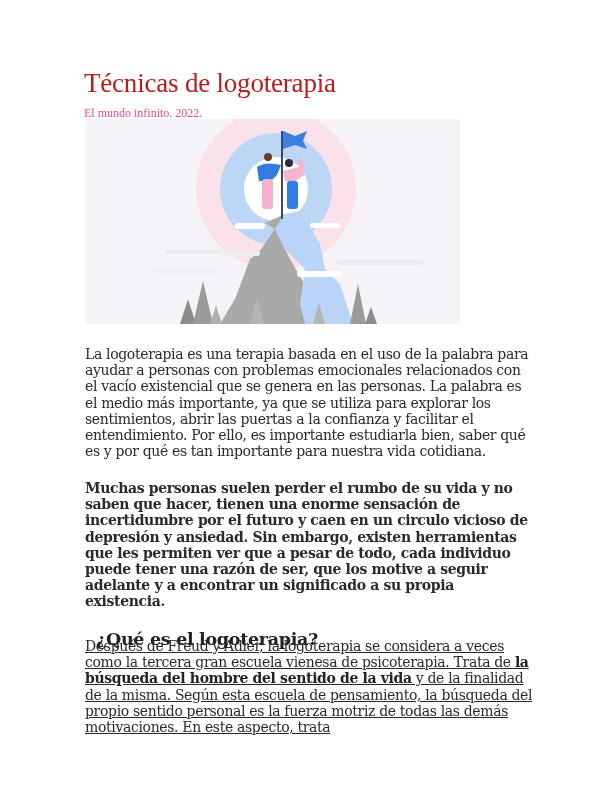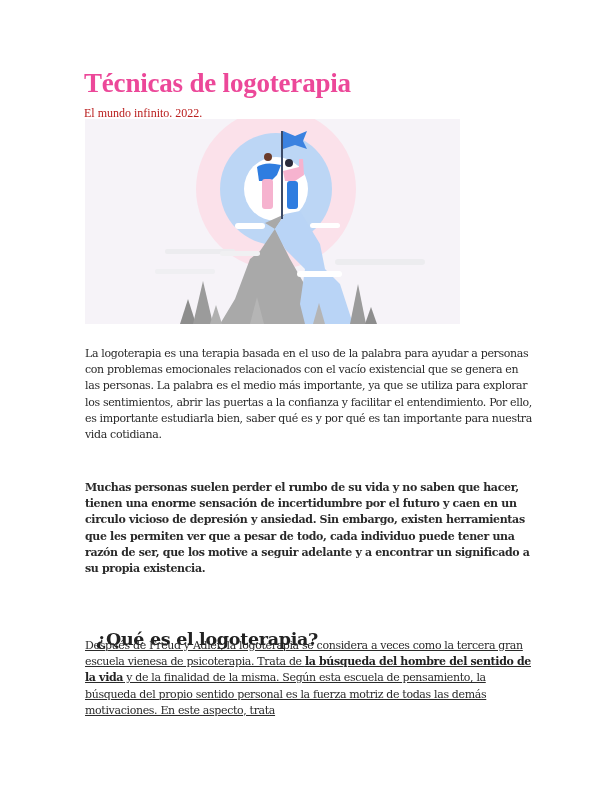--- a/index.html
+++ b/index.html
@@ -1,21 +1,21 @@
 <!DOCTYPE html>
 <html><head>
 <meta charset="utf-8">
 <style>
   html, body { margin: 0; padding: 0; background: #ffffff; }
   body { width: 612px; height: 792px; position: relative; overflow: hidden; font-family: "DejaVu Serif", serif; color: #222; }
-  .title { position: absolute; left: 84px; top: 68px; font-family: "Liberation Serif", serif; font-size: 27px; font-weight: bold; color: #ec4899; margin: 0; letter-spacing: -0.2px; }
-  .caption { position: absolute; left: 84px; top: 106px; font-family: "Liberation Serif", serif; font-size: 12px; color: #b91c1c; }
+  .title { position: absolute; left: 84px; top: 68px; font-family: "Liberation Serif", serif; font-size: 27px; font-weight: normal; color: #b91c1c; margin: 0; letter-spacing: -0.2px; }
+  .caption { position: absolute; left: 84px; top: 106px; font-family: "Liberation Serif", serif; font-size: 12px; color: #ec4899; }
   .hero { position: absolute; left: 85px; top: 119px; width: 375px; height: 205px; background: #f6f3f8; overflow: hidden; }
   .hero svg { width: 100%; height: 100%; display: block; }
-  .para { position: absolute; left: 85px; width: 450px; font-family: "DejaVu Serif", serif; font-size: 11px; line-height: 16.2px; color: #2a2a2a; margin: 0; letter-spacing: -0.35px; }
+  .para { position: absolute; left: 85px; width: 450px; font-family: "DejaVu Serif", serif; font-size: 14px; line-height: 16.2px; color: #2a2a2a; margin: 0; letter-spacing: -0.35px; }
   .p1 { top: 346px; }
   .p2 { top: 480px; font-weight: bold; }
   .h2 { position: absolute; left: 84px; top: 617px; font-family: "DejaVu Serif", serif; font-size: 17.5px; font-weight: bold; color: #222; margin: 12px; letter-spacing: -0.3px; }
   .p3 { top: 638px; text-decoration: underline; }
   .para b { font-weight: bold; color: #222; }
 </style>
 </head>
 <body>
 
 <h1 class="title">Técnicas de logoterapia</h1>

